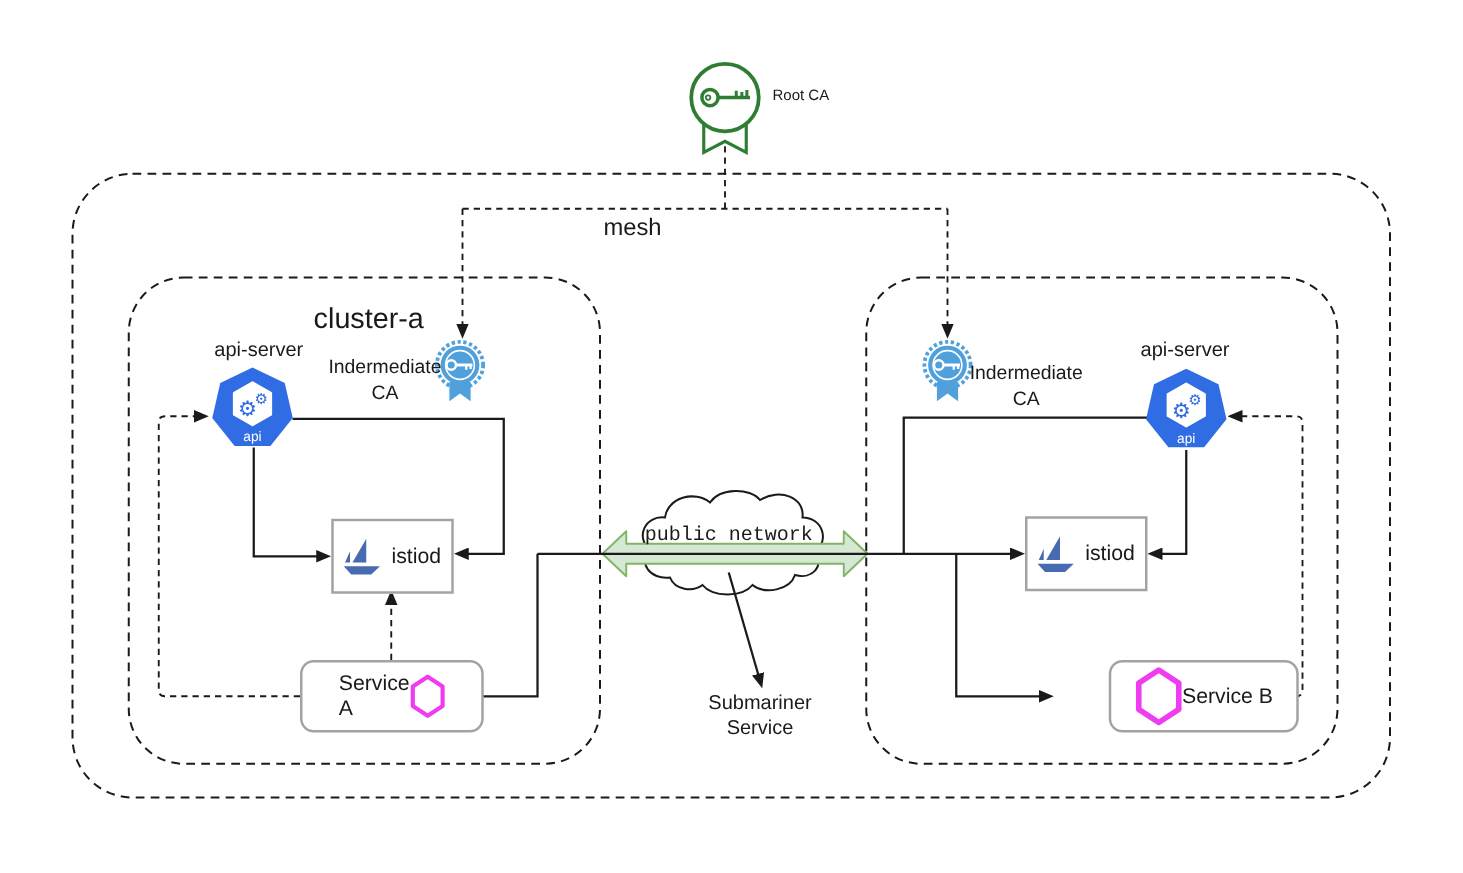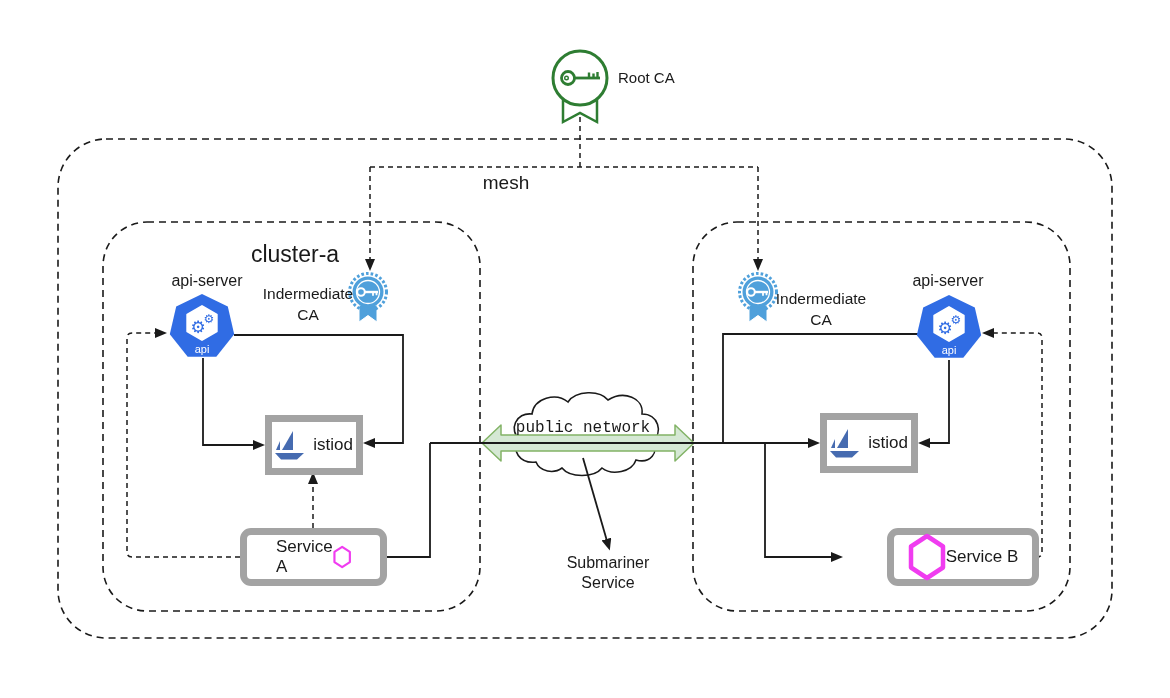--- a/index.html
+++ b/index.html
@@ -4,21 +4,21 @@
 <style>
   html,body{margin:0;padding:0;background:#fff;}
   .canvas{
     position:relative;width:1170px;height:698px;background:#ffffff;
     font-family:"Liberation Sans", sans-serif;color:#1a1a1a;overflow:hidden;
   }
   .layer{position:absolute;left:0;top:0;}
   .lbl{position:absolute;text-align:center;white-space:nowrap;line-height:1.25;}
   .lbl span{display:block;}
   .box{
-    position:absolute;background:#fff;border:7px solid #a3a3a3;
+    position:absolute;background:#fff;border:2px solid #a3a3a3;
     display:flex;align-items:center;justify-content:center;box-sizing:border-box;
   }
   .box.rounded{border-radius:11px;}
   .istiod-label{font-size:17px;margin-left:8px;}
   .service-label{font-size:17px;}
 </style>
 </head>
 <body>
 
 <div class="canvas">
@@ -150,21 +150,21 @@
     </svg>
   </div>
 
   <div class="box rounded" style="left:843px;top:528px;width:152px;height:58px;justify-content:center;padding:0 13px;margin-left:44px;">
     <svg width="38" height="48" viewBox="0 0 38 48">
       <polygon points="19,3 35,13.5 35,34.5 19,45 3,34.5 3,13.5" fill="#ffffff" stroke-width="4.5" stroke-linejoin="round" stroke="#F03CF0"></polygon>
     </svg>
     <span class="service-label">Service B</span>
   </div>
 
-  <div class="lbl" style="left:618px;top:69px;font-size:15px;text-align:left;">Root CA</div>
+  <div class="lbl" style="left:618px;top:69px;font-size:12px;text-align:left;">Root CA</div>
 
   <div class="lbl" style="left:446px;top:171px;width:120px;font-size:19px;">mesh</div>
 
   <div class="lbl" style="left:195px;top:240px;width:200px;font-size:23px;">cluster-a</div>
 
 
   <div class="lbl" style="left:137px;top:271px;width:140px;font-size:16px;">api-server</div>
 
   <div class="lbl" style="left:878px;top:271px;width:140px;font-size:16px;">api-server</div>
 

